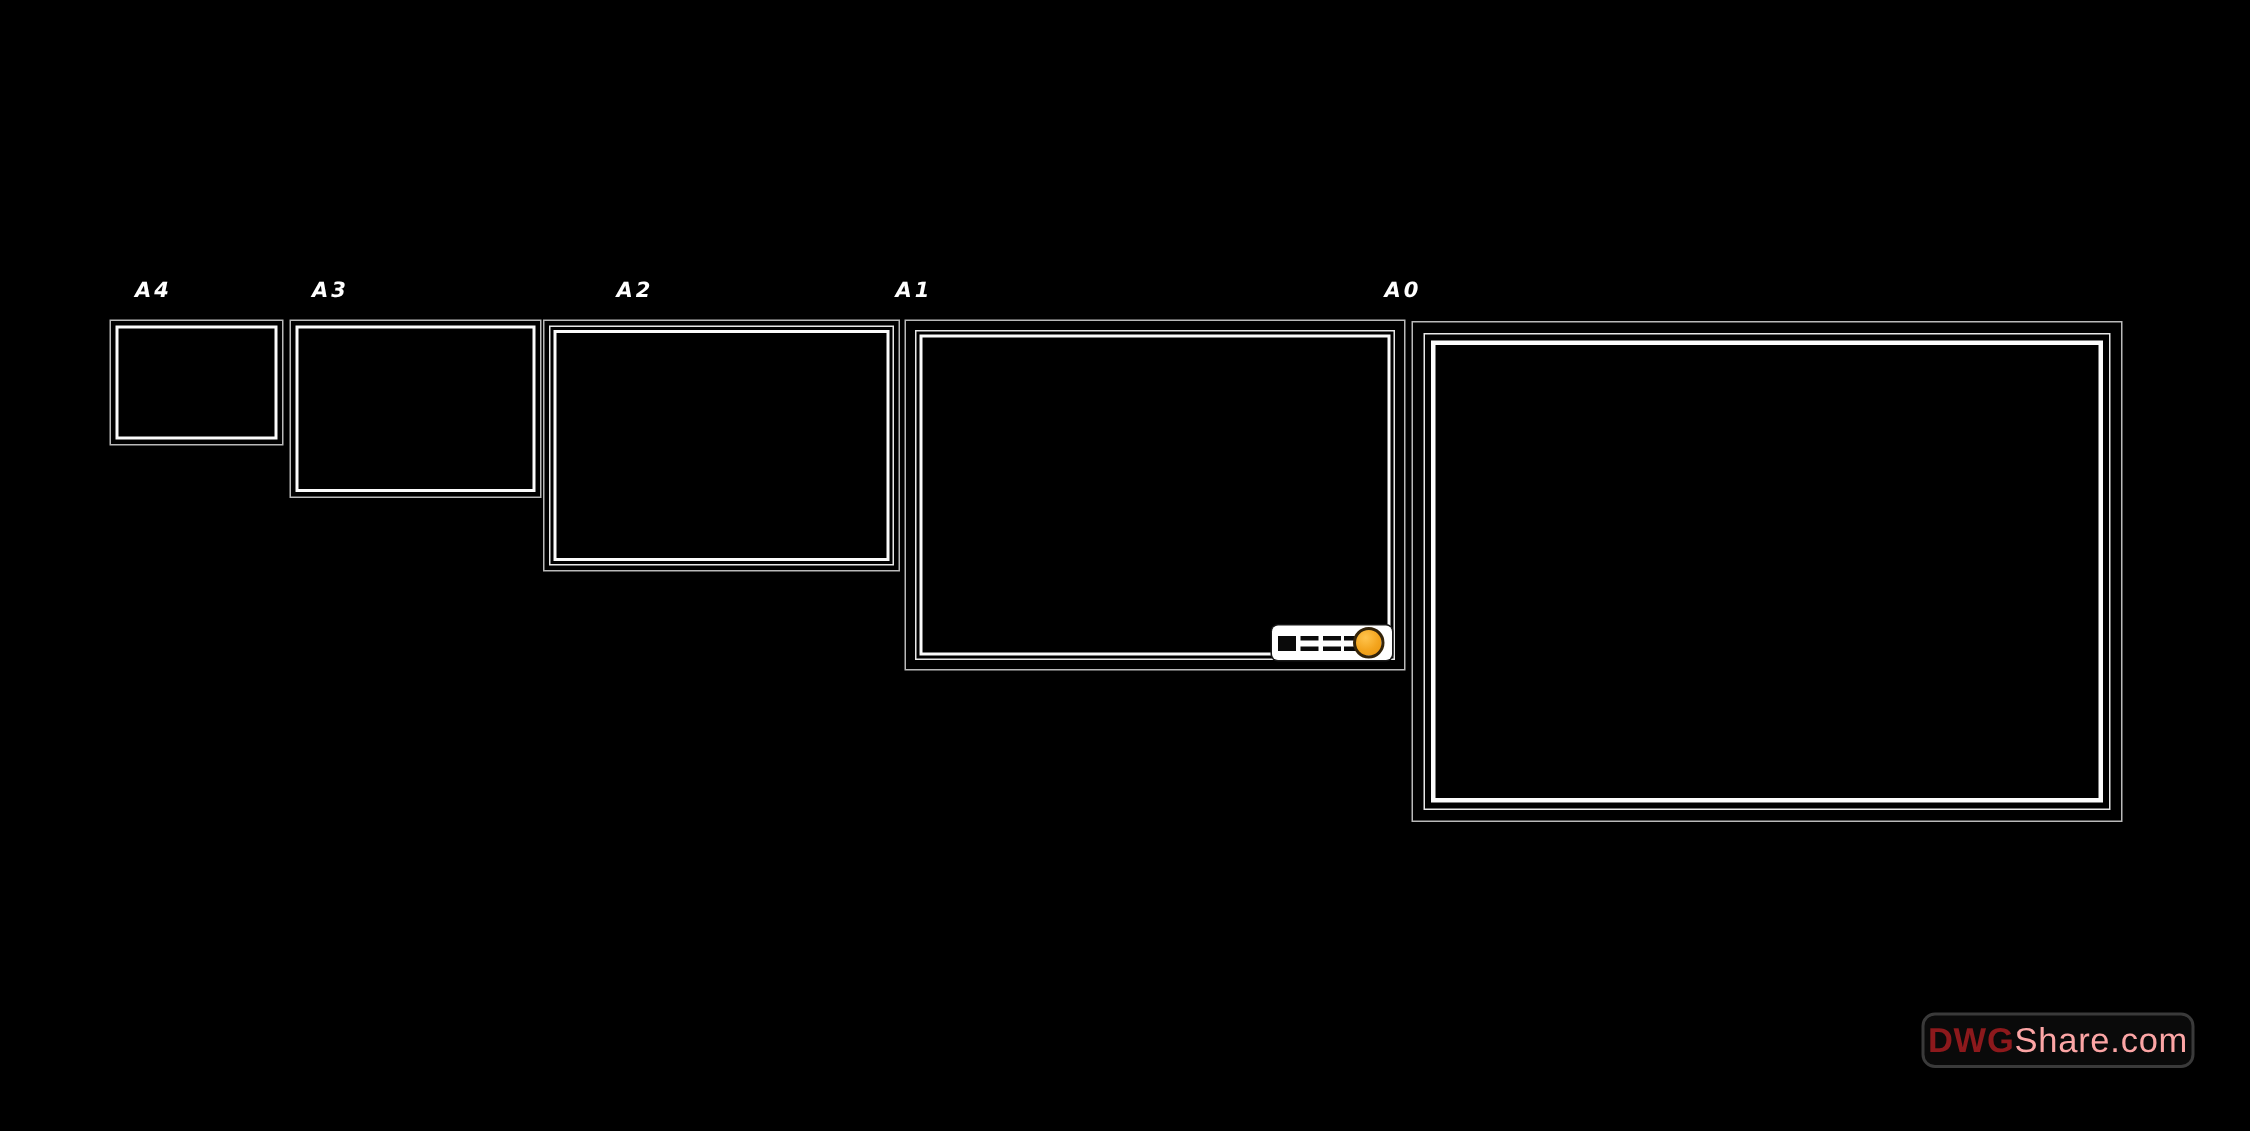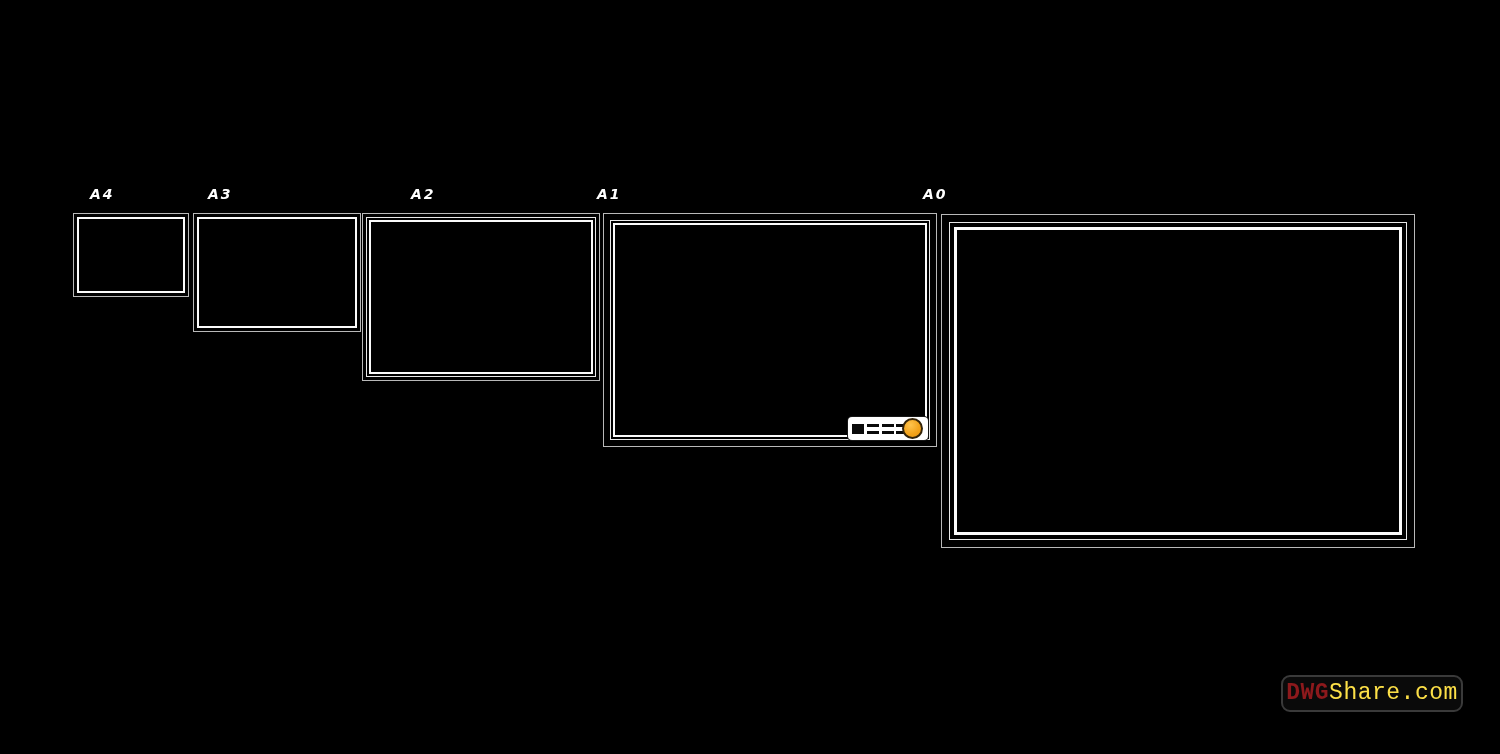--- a/index.html
+++ b/index.html
@@ -123,28 +123,28 @@
     top: 675px;
     width: 182px;
     height: 37px;
     box-sizing: border-box;
     background: #0a0a0a;
     border: 2px solid #3a3a3a;
     border-radius: 9px;
     display: flex;
     align-items: center;
     justify-content: center;
-    font-family: Liberation Mono, monospace;
+    font-family: Liberation Sans, sans-serif;
     font-size: 23px;
     letter-spacing: 0.5px;
     line-height: 1;
     user-select: none;
   }
   .wm-red  { color: #8d191c; font-weight: 700; }
-  .wm-gray { color: #fde047; font-weight: 400; }
+  .wm-gray { color: #fca5a5; font-weight: 400; }
 </style>
 </head>
 <body>
 
 <div id="page">
 
   <div class="format-label l-a4">A4</div>
   <div class="format-label l-a3">A3</div>
   <div class="format-label l-a2">A2</div>
   <div class="format-label l-a1">A1</div>

